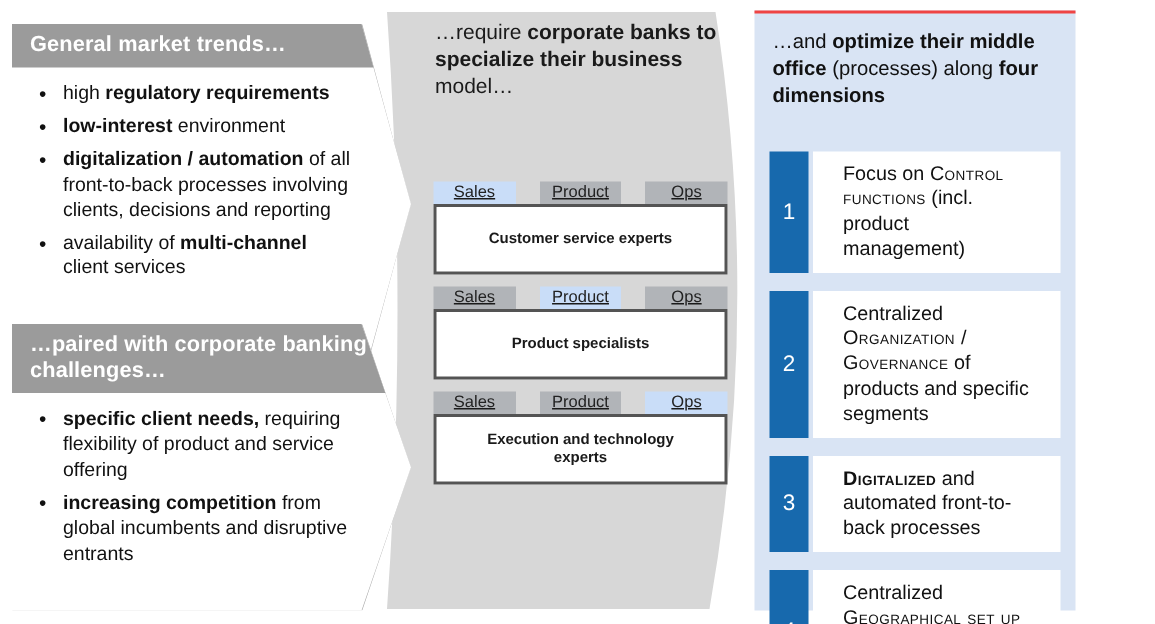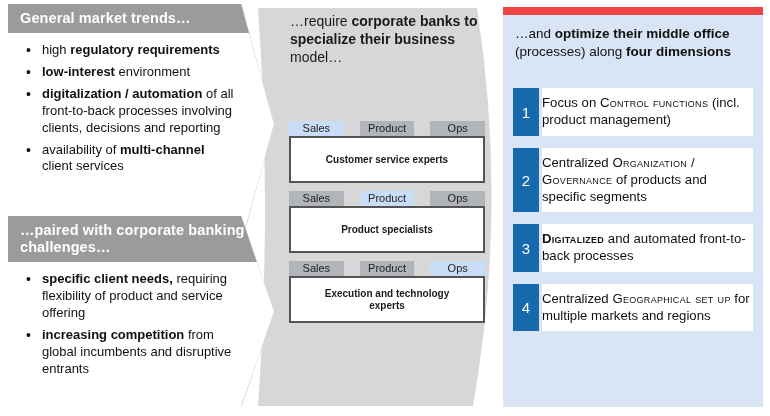--- a/index.html
+++ b/index.html
@@ -27,55 +27,55 @@
     font-size:13px; line-height:1.3; color:#111;
   }
   .chev li::before { content:"•"; position:absolute; left:0; top:-1px; font-size:14px; }
 
   
   .mid-shape { position:absolute; left:256px; top:7px; width:246px; height:400px; z-index:1; }
   .mid-content { position:absolute; z-index:2; }
   .mid-header { left:269px; top:13px; width:208px; font-size:14px; line-height:1.28;margin-left:21px; }
 
   .group { position:absolute; left:289px; width:196px; }
-  .tabs { display:flex; justify-content:center; gap:16px; }
+  .tabs { display:flex; justify-content:center; gap:16px;text-decoration:underline; }
   .tab {
     width:58px; height:15px; background:#b1b4b8; font-size:11px; line-height:15px;
     text-align:center; color:#222; overflow:hidden;
   }
   .tab.active { background:#c9ddf8; }
   .model-box {
     margin-top:0; height:43px; background:#ffffff; border:2px solid #545454;
     display:flex; align-items:center; justify-content:center; text-align:center;
     font-weight:bold; font-size:10px; line-height:1.2; padding:0 18px;
   }
 
   
   .right-panel {
-    position:absolute; left:503px; top:7px; width:260px; height:400px;
-    background:#d9e4f4; border-top:8px solid #ef4444; box-sizing:border-box; z-index:2;
+    position:absolute; left:503px; top:7px; width:214px; height:400px;
+    background:#d9e4f4; border-top:2px solid #ef4444; box-sizing:border-box; z-index:2;
   }
   .right-header { padding:10px 12px 0 12px; font-size:13.5px; line-height:1.35; color:#111; }
   .dim-list { display:flex; flex-direction:column; gap:12px; margin:27px 10px 0 10px; }
   .dim-item { display:flex; align-items:stretch; }
   .dim-num {
     width:26px; flex:0 0 26px; background:#1769ad; color:#ffffff; margin-right:3px;
     display:flex; align-items:center; justify-content:center; font-size:15px;
   }
   .dim-text {
-    flex:1; background:#ffffff; padding:7px 0; font-size:13.2px; line-height:1.27; color:#111;
+    flex:1; background:#ffffff; padding:7px 20px; font-size:13.2px; line-height:1.27; color:#111;
   }
 
   .b { font-weight:bold; }
   .sc { font-variant:small-caps; letter-spacing:.3px; }
 </style>
 </head>
 <body>
 
-<section class="chev" style="top:4px;height:240px;">
+<section class="chev" style="top:16px;height:240px;">
   <svg class="chev-bg" viewBox="0 0 266 208" preserveAspectRatio="none">
     <polygon points="1,1 233,1 265,104 233,207 1,207" fill="#ffffff" stroke="#a9a9a9" stroke-width="1.5"></polygon>
   </svg>
   <div class="chev-clip">
     <div class="chev-head">General market trends…</div>
     <ul>
       <li><span>high </span><span class="b">regulatory requirements</span></li>
       <li><span class="b">low-interest</span><span> environment</span></li>
       <li><span class="b">digitalization / automation</span><span> of all front-to-back processes involving clients, decisions and reporting</span></li>
       <li><span>availability of </span><span class="b">multi-channel</span><span> client services</span></li>

